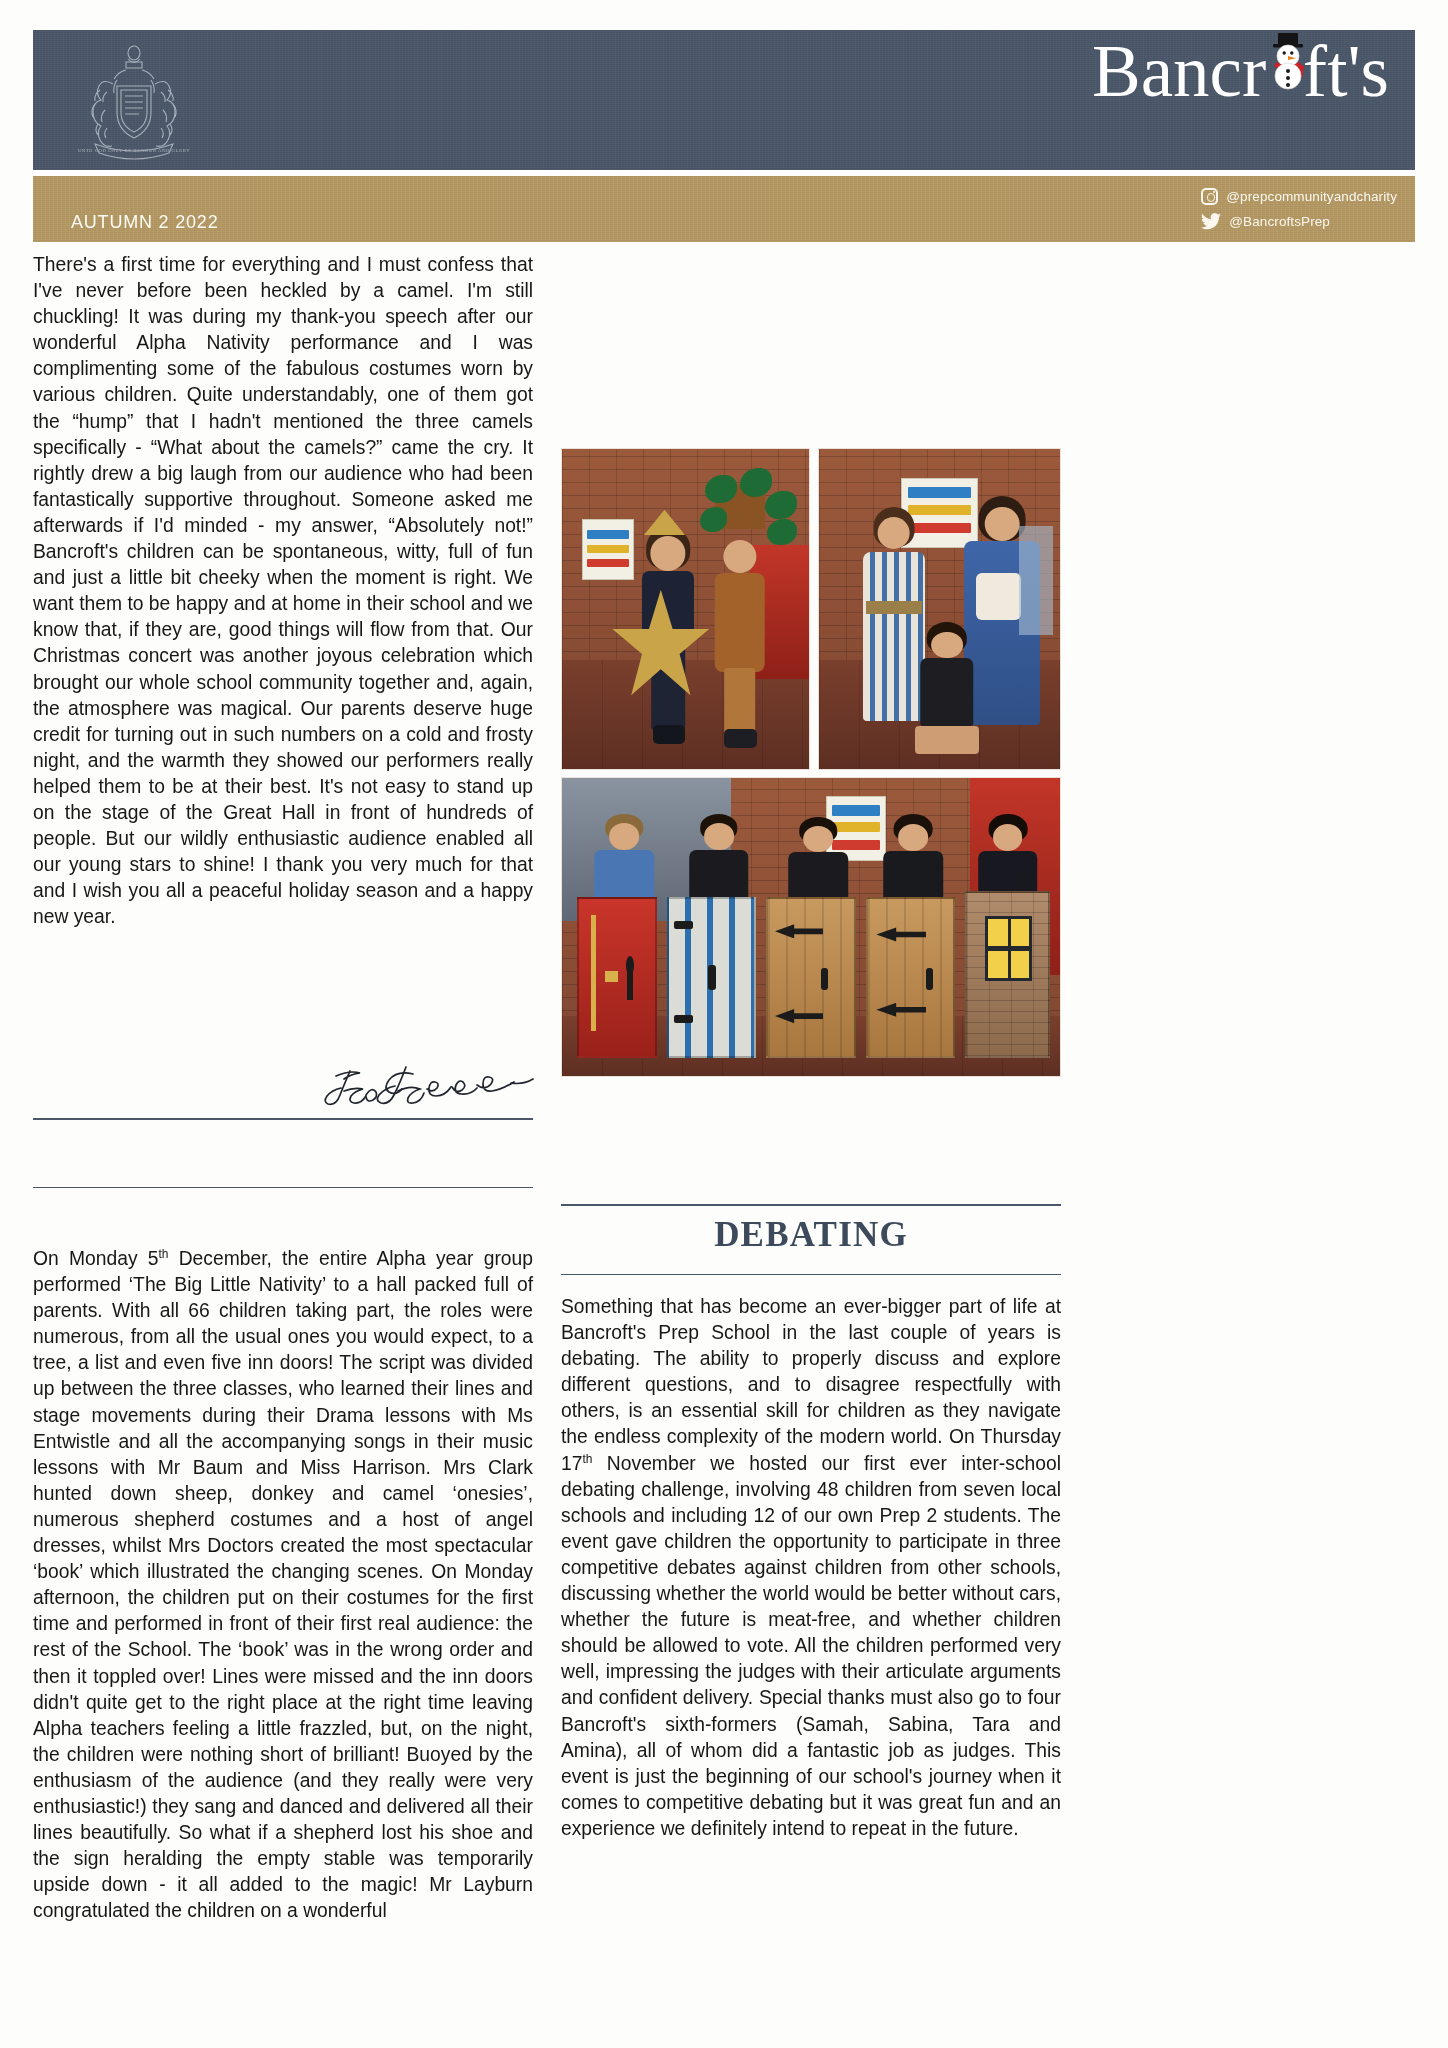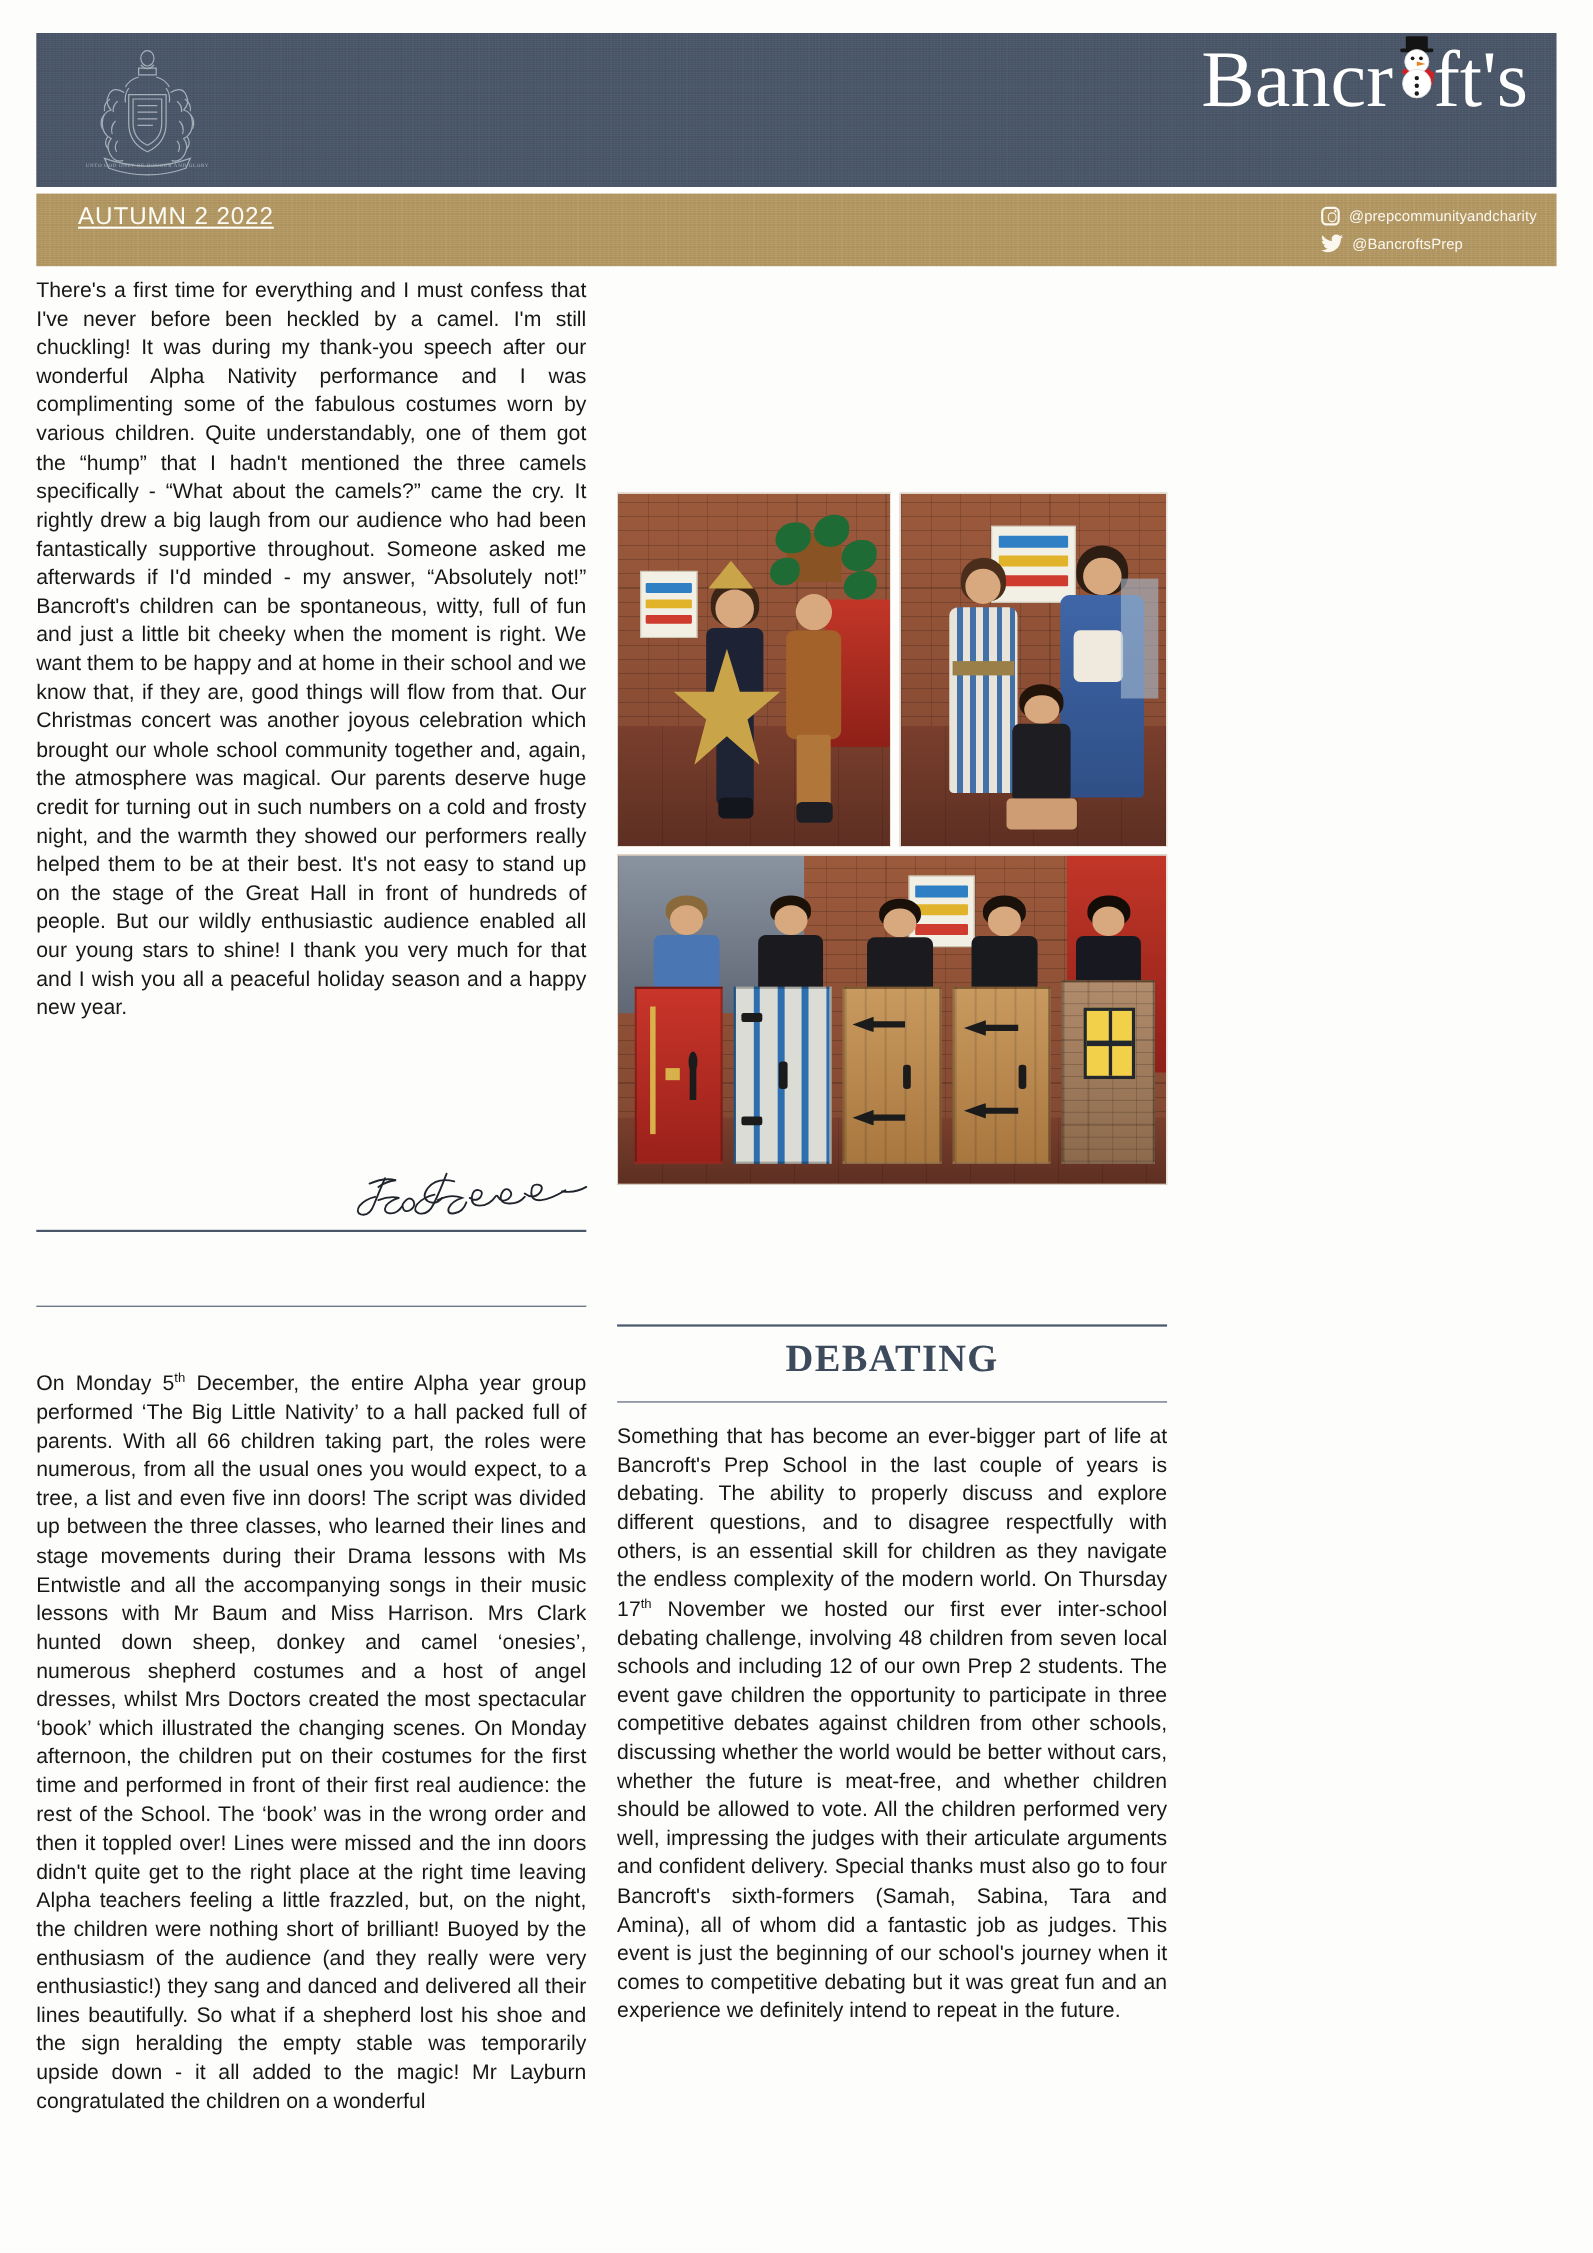--- a/index.html
+++ b/index.html
@@ -90,26 +90,25 @@
     position: absolute;
     left: 33px; top: 176px;
     width: 1382px; height: 66px;
     background: #b69a63;
     background-image:
       repeating-linear-gradient(0deg, rgba(255,255,255,.03) 0 1px, rgba(0,0,0,.03) 1px 2px),
       repeating-linear-gradient(90deg, rgba(255,255,255,.025) 0 1px, rgba(0,0,0,.02) 1px 4px);
   }
   .issue-label {
     position: absolute;
-    left: 38px; top: 8px;
+    left: 38px; top: 36px;
     color: #fdfbf5;
-    font-size: 22px;
+    font-size: 18px;
     letter-spacing: .8px;
     font-weight: 400;
-    text-decoration: underline;
   }
   .socials {
     position: absolute;
     right: 18px; top: 8px;
     text-align: left;
   }
   .social-row {
     display: flex;
     align-items: center;
     height: 25px;

